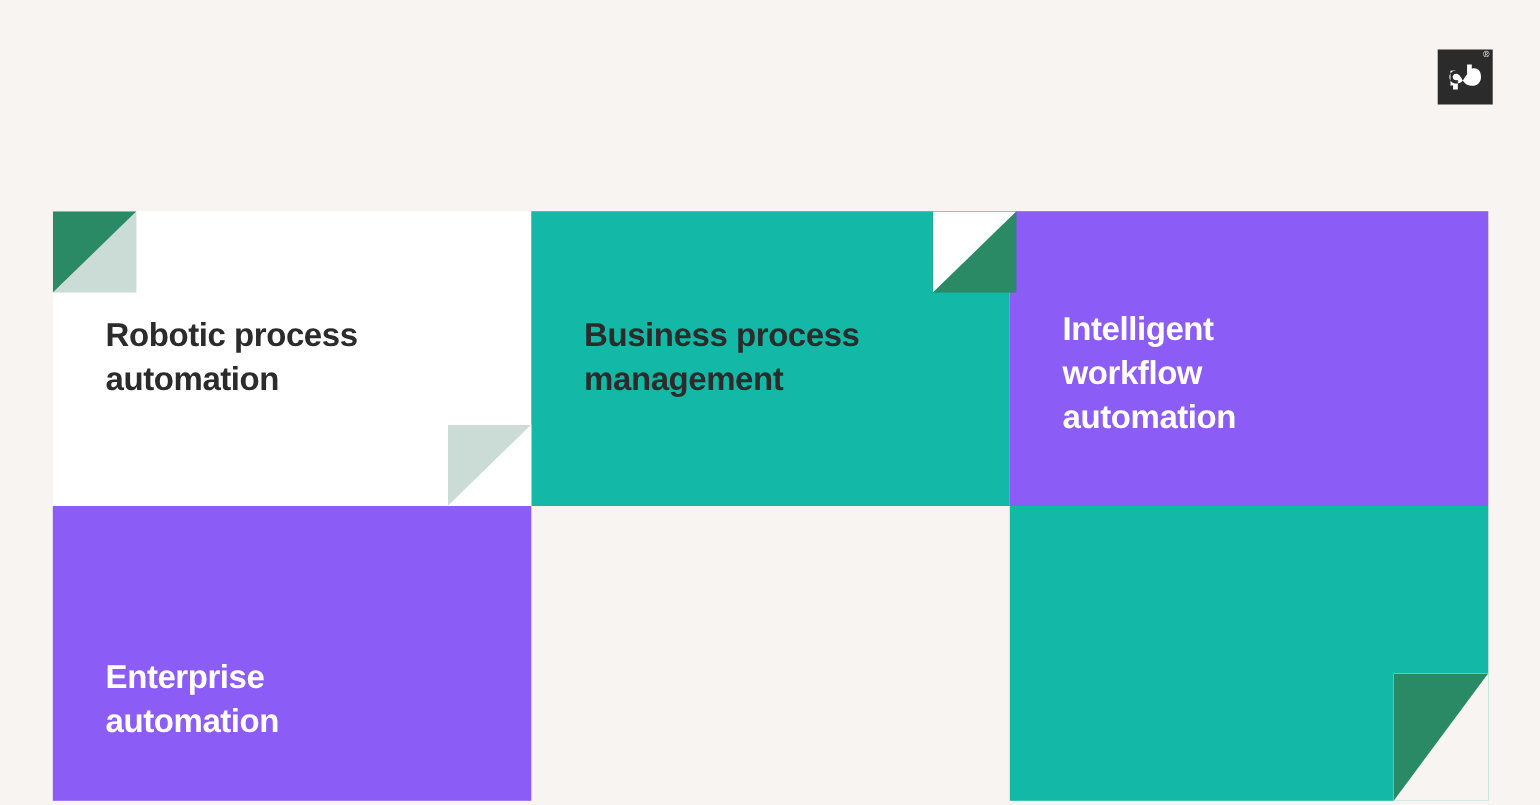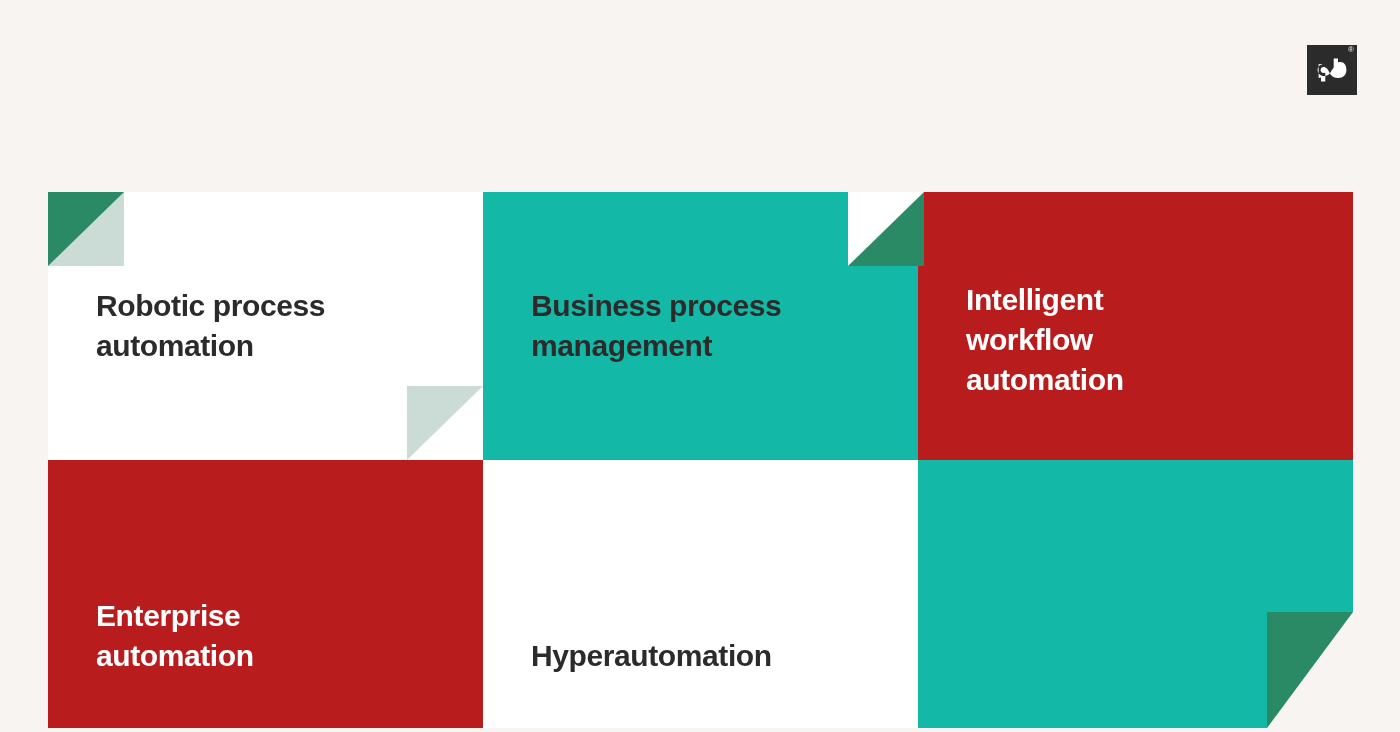--- a/index.html
+++ b/index.html
@@ -92,21 +92,21 @@
   
   .col-0 { left: 0px; }
   .col-1 { left: 435px; }
   .col-2 { left: 870px; }
   .row-0 { top: 0px; }
   .row-1 { top: 268px; padding-left: 15px; }
 
   
   .fill-white { background: #ffffff; }
   .fill-mint  { background: #14b8a6; }
-  .fill-green { background: #b91c1c; }
+  .fill-green { background: #8b5cf6; }
 
   
   .txt-dark  { color: #2b2b2b; }
   .txt-white { color: #ffffff; }
 
   
   .label.v-mid    { top: 50%; transform: translateY(-50%); }
   .label.v-top    { top: 88px; }
   .label.v-bottom { bottom: 52px; }
 
@@ -187,23 +187,20 @@
   <div class="corner at-tr-out" style="left:800px; top:0;">
     <div class="tri c-green"></div>
     <div class="tri tri-ul c-white"></div>
   </div>
 
   <div class="cell col-0 row-1 fill-green">
     <div class="label v-bottom txt-white">Enterprise
 automation</div>
   </div>
 
-  <div class="cell col-1 row-1 fill-white">
-    <div class="label v-bottom txt-dark">Hyperautomation</div>
-  </div>
 
   <div class="corner" style="left:359px; top:194px;">
     <div class="tri c-white"></div>
     <div class="tri tri-ul c-mint"></div>
   </div>
 
   <div class="cell col-2 row-1 fill-mint">
     <div class="label v-mid txt-dark"></div>
   </div>
 

